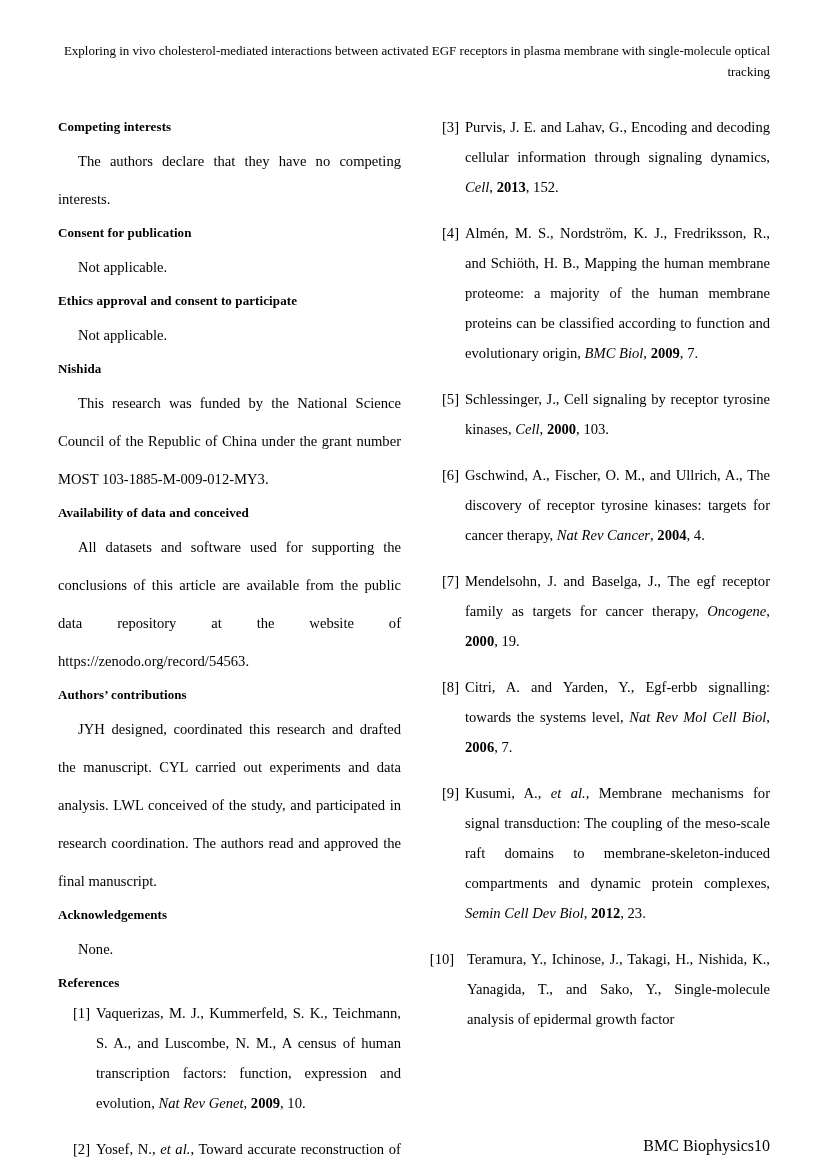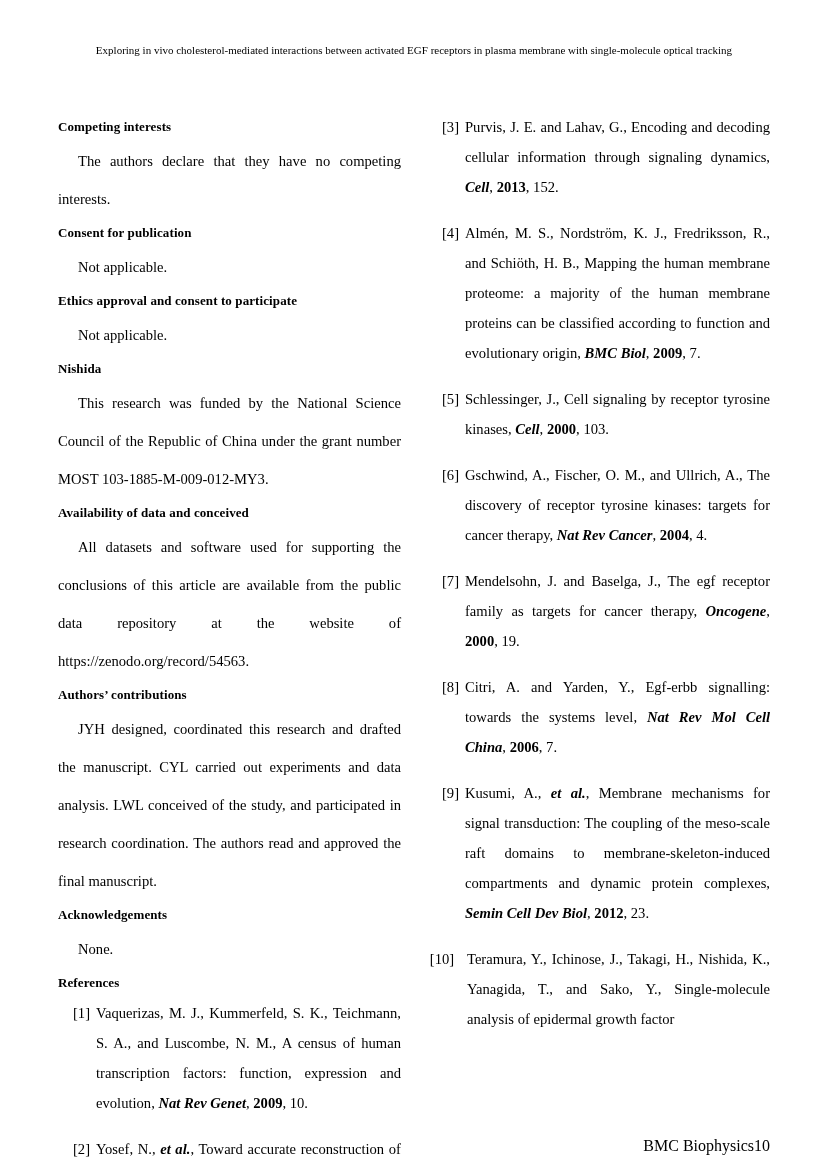--- a/index.html
+++ b/index.html
@@ -19,23 +19,23 @@
     overflow: hidden;
     box-sizing: border-box;
   }
 
   
   .run-head {
     position: absolute;
     left: 58px;
     top: 40px;
     width: 712px;
-    font-size: 11px;
+    font-size: 13px;
     line-height: 21px;
-    text-align: center;
+    text-align: right;
   }
 
   
   .columns {
     position: absolute;
     left: 58px;
     top: 112px;
     width: 712px;
     height: 1000px;
     display: flex;
@@ -91,21 +91,21 @@
     top: 0;
     width: 32px;
     text-align: right;
     font-size: 14.6px;
     line-height: 30px;
   }
   li.ref .txt { display: inline; }
   li.ref.flush { padding-left: 40px; }
   li.ref.flush .tag { left: -2px; width: 34px; text-align: center; }
 
-  i.j { font-style: italic; font-weight: bold; }
+  i.j { font-style: italic; }
   b.y { font-weight: bold; }
 
   
   .footer {
     position: absolute;
     left: 58px;
     top: 1136px;
     width: 712px;
     display: flex;
     justify-content: flex-end;
@@ -185,21 +185,21 @@
           <span class="txt"><span>Gschwind, A., Fischer, O. M., and Ullrich, A., The discovery of receptor tyrosine kinases: targets for cancer therapy, </span><i class="j">Nat Rev Cancer</i><span>, </span><b class="y">2004</b><span>,  4.</span></span>
         </li>
 
         <li class="ref">
           <span class="tag">[7]</span>
           <span class="txt"><span>Mendelsohn, J. and Baselga, J., The egf receptor family as targets for cancer therapy, </span><i class="j">Oncogene</i><span>, </span><b class="y">2000</b><span>,  19.</span></span>
         </li>
 
         <li class="ref">
           <span class="tag">[8]</span>
-          <span class="txt"><span>Citri, A. and Yarden, Y., Egf-erbb signalling: towards the systems level, </span><i class="j">Nat Rev Mol Cell China</i><span>, </span><b class="y">2006</b><span>,  7.</span></span>
+          <span class="txt"><span>Citri, A. and Yarden, Y., Egf-erbb signalling: towards the systems level, </span><i class="j">Nat Rev Mol Cell Biol</i><span>, </span><b class="y">2006</b><span>,  7.</span></span>
         </li>
 
         <li class="ref">
           <span class="tag">[9]</span>
           <span class="txt"><span>Kusumi, A., </span><i class="j">et al.</i><span>, Membrane mechanisms for signal transduction:  The coupling of the meso-scale raft domains to membrane-skeleton-induced compartments and dynamic protein complexes, </span><i class="j">Semin Cell Dev Biol</i><span>, </span><b class="y">2012</b><span>,  23.</span></span>
         </li>
 
         <li class="ref flush">
           <span class="tag">[10]</span>
           <span class="txt"><span>Teramura, Y., Ichinose, J., Takagi, H., Nishida, K., Yanagida, T., and Sako, Y., Single-molecule analysis of epidermal growth factor</span></span>

